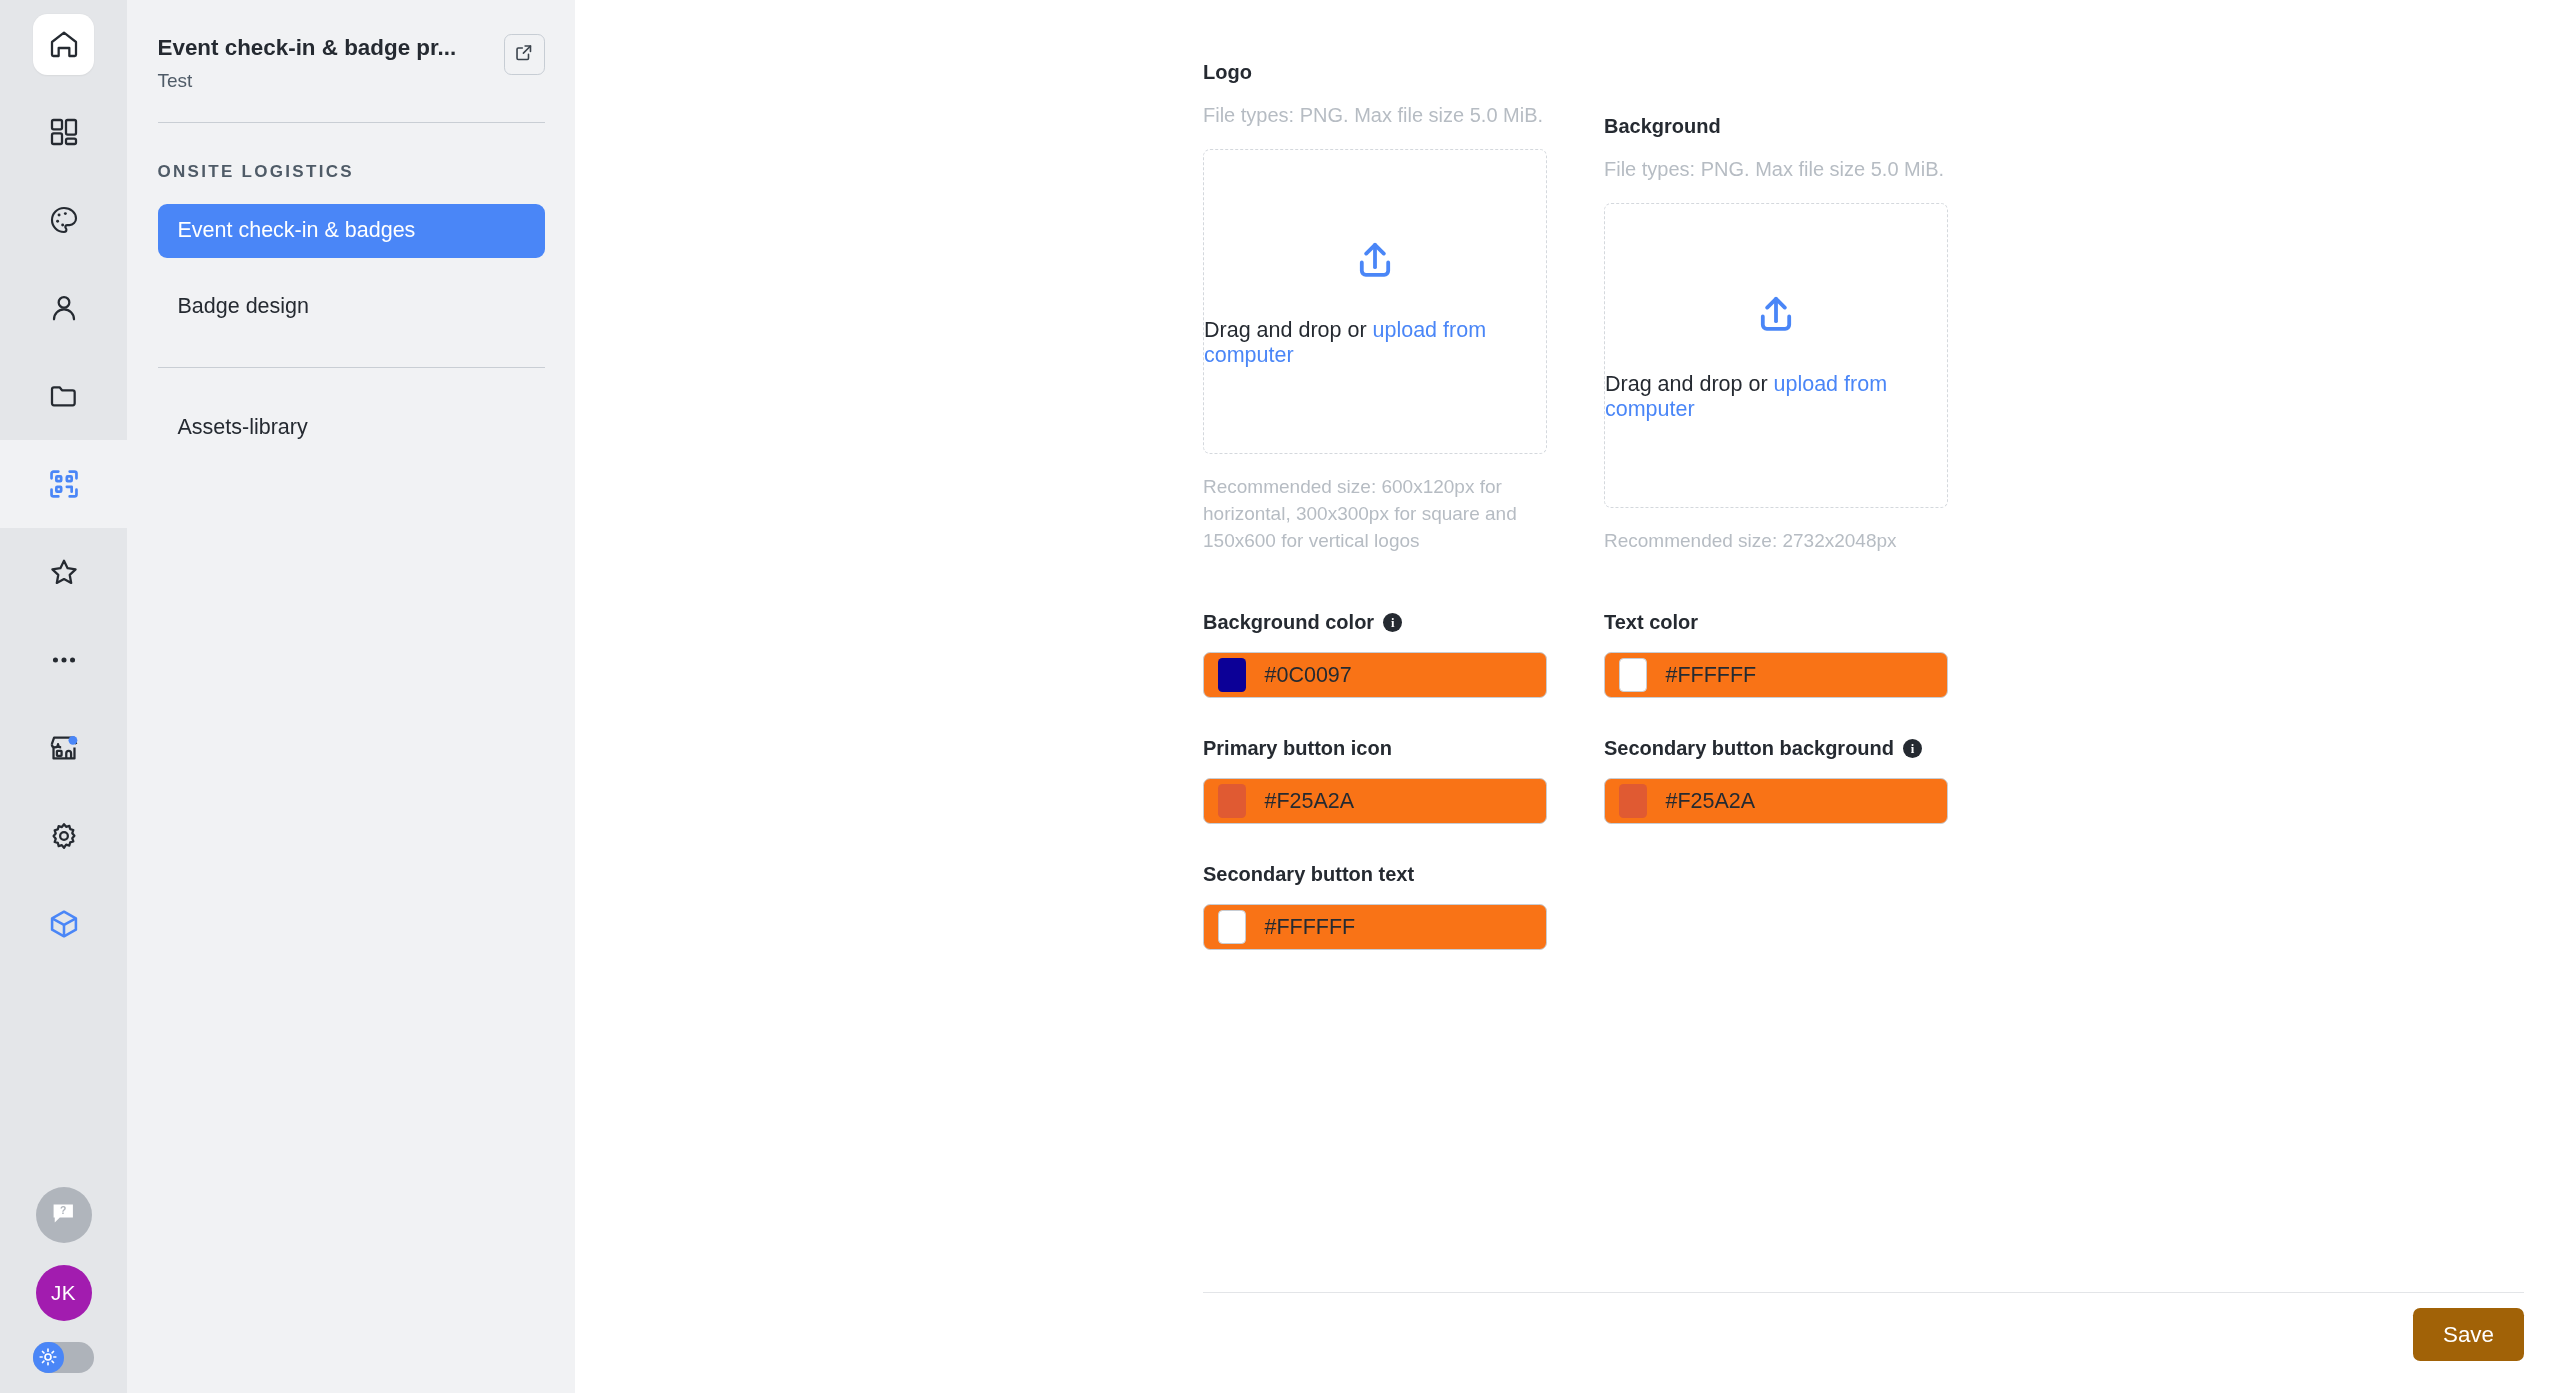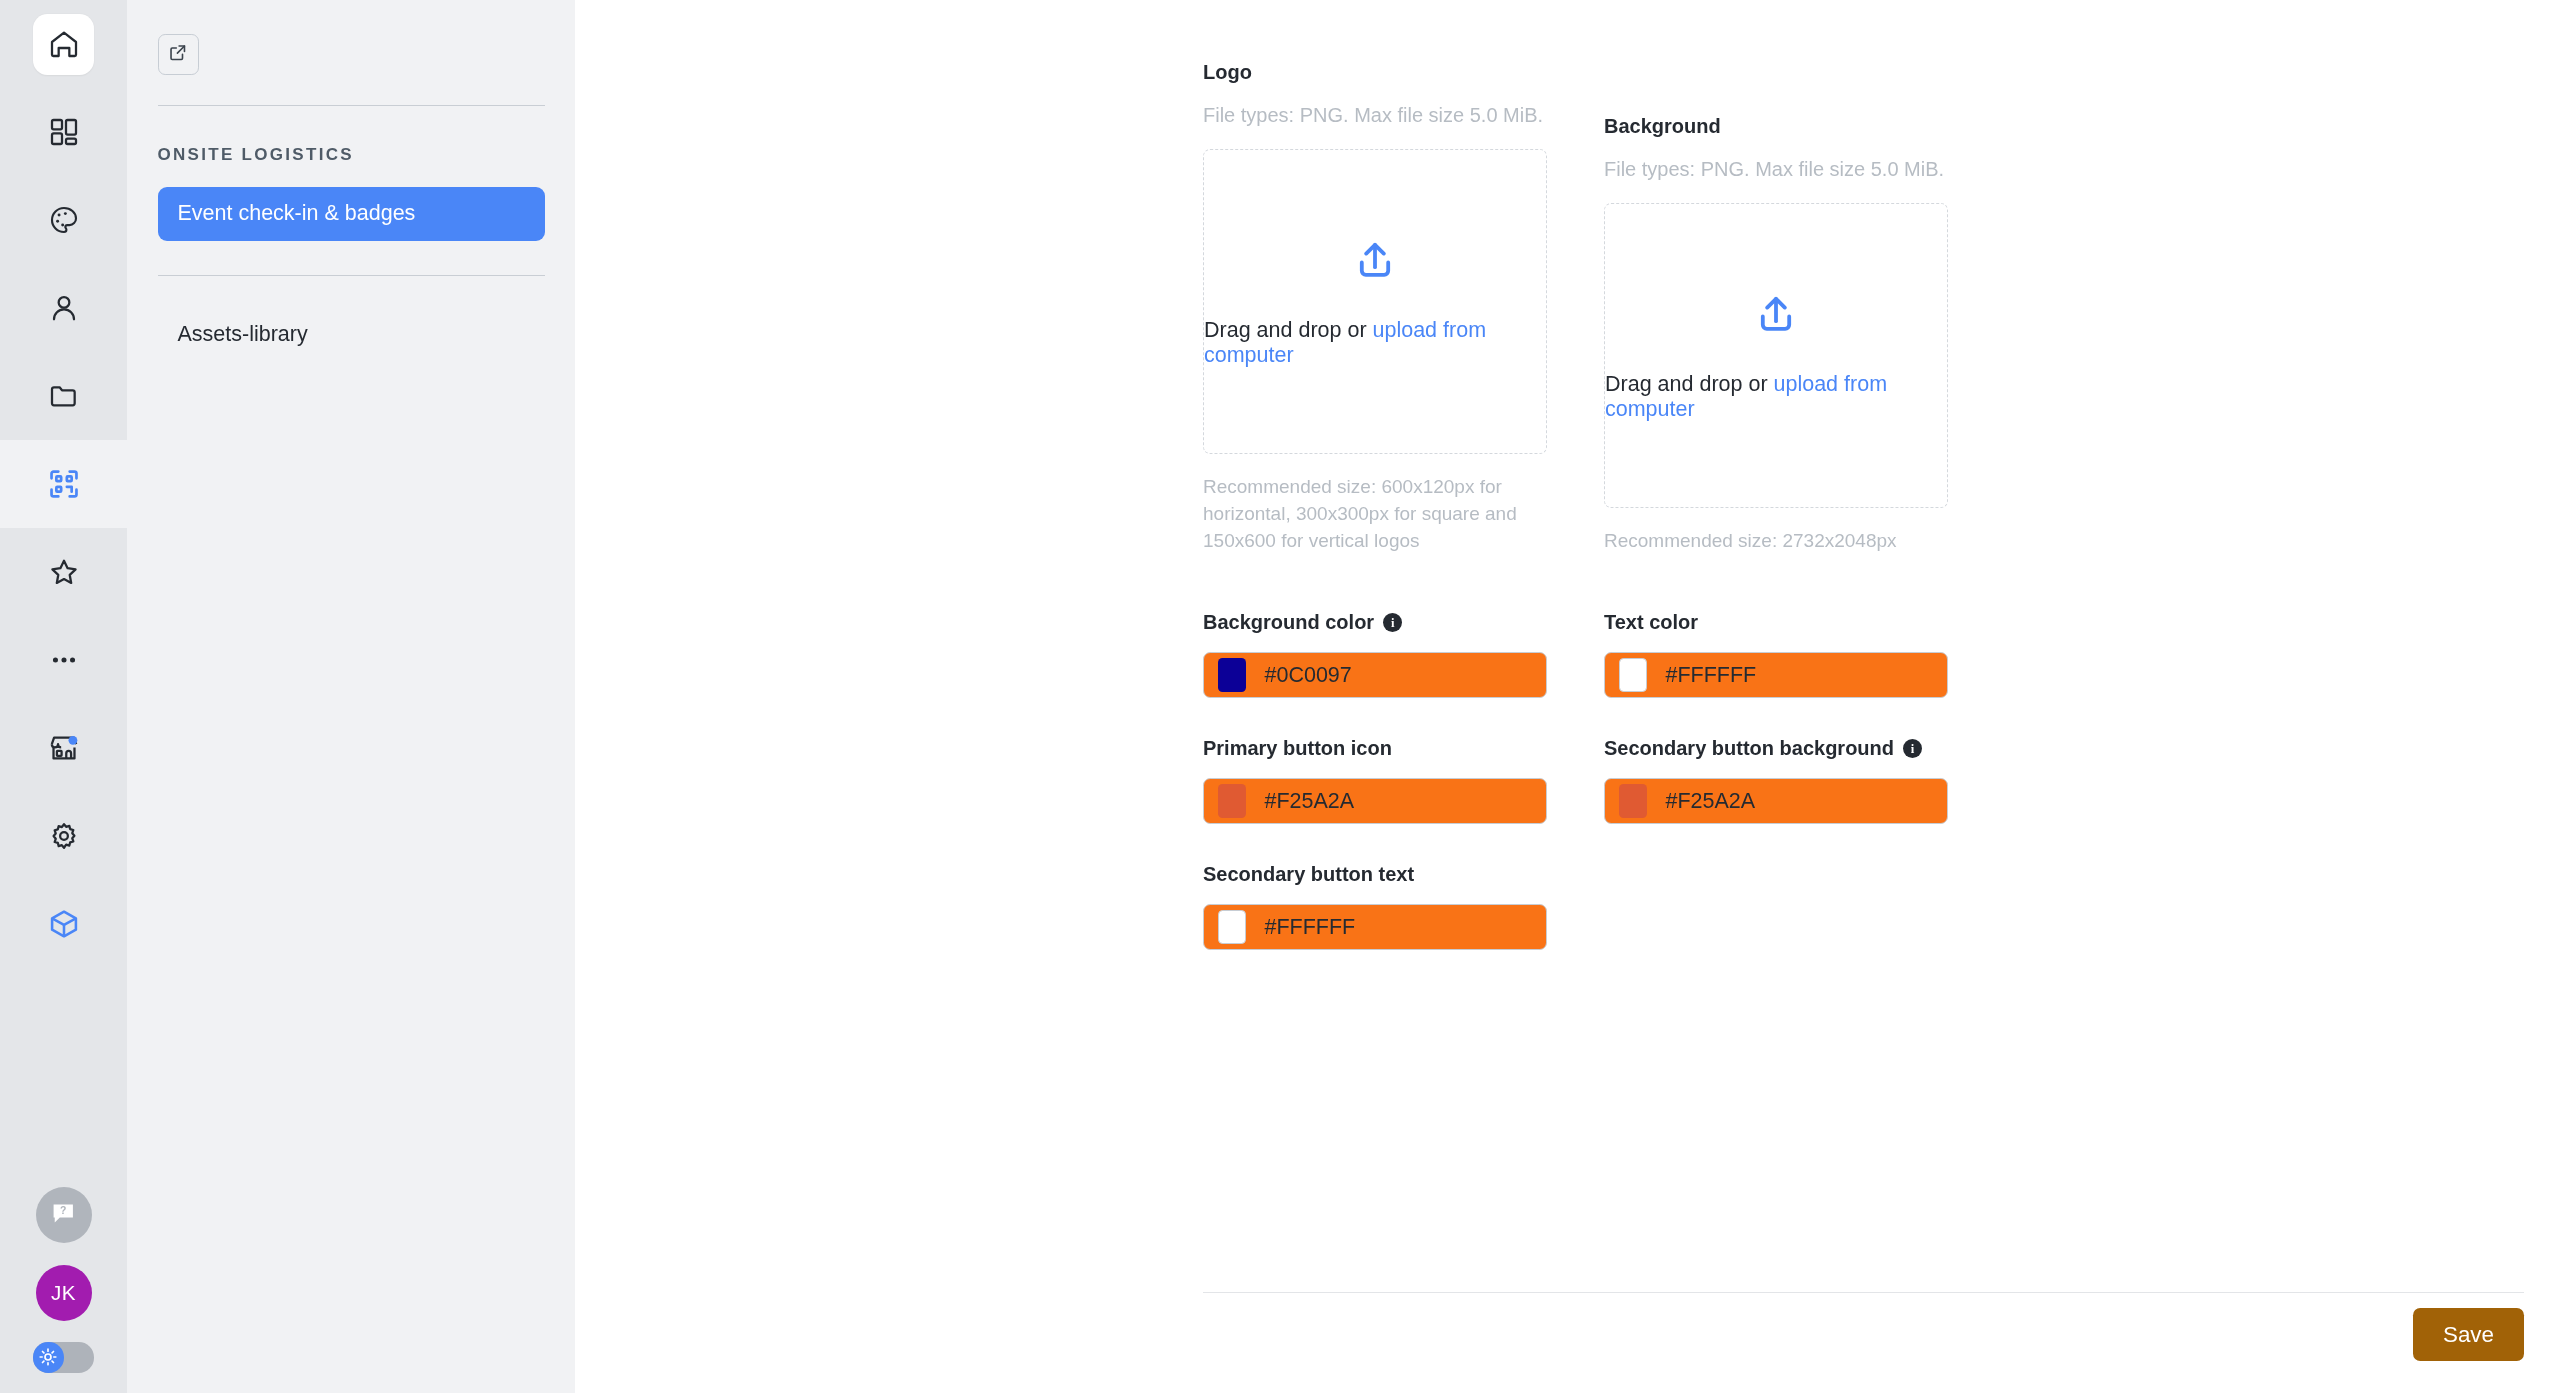--- a/index.html
+++ b/index.html
@@ -291,36 +291,41 @@
             <circle cx="12" cy="12" r="3.6"></circle>
             <path d="M12 2.6v2.4M12 19v2.4M2.6 12H5M19 12h2.4M5.4 5.4l1.7 1.7M16.9 16.9l1.7 1.7M18.6 5.4l-1.7 1.7M7.1 16.9l-1.7 1.7"></path>
           </svg>
         </span>
       </div>
     </div>
   </div>
 
   <div class="sidebar">
     <div class="proj-head">
+      <div>
+        <div class="proj-title">Event check-in &amp; badge pr...</div>
+        <div class="proj-sub">Test</div>
+      </div>
       <div class="ext-btn">
         <span>
           <svg width="21.5" height="21.5" viewBox="0 0 24 24" fill="none" stroke="#3C444D" stroke-width="1.8" stroke-linecap="round" stroke-linejoin="round">
             <path d="M13.5 4.5H19.5V10.5"></path>
             <path d="M19.5 4.5 11.6 12.4"></path>
             <path d="M17.3 13.6v4.6a1.3 1.3 0 0 1-1.3 1.3H5.8a1.3 1.3 0 0 1-1.3-1.3V8a1.3 1.3 0 0 1 1.3-1.3h4.6"></path>
           </svg>
         </span>
       </div>
     </div>
 
     <hr class="hr hr-1">
 
     <div class="sect-label">ONSITE LOGISTICS</div>
 
     <div class="nav-item sel">Event check-in &amp; badges</div>
+    <div class="nav-item">Badge design</div>
 
     <hr class="hr hr-2">
 
     <div class="nav-item loose">Assets-library</div>
   </div>
 
   <div class="main">
 
 
     <div class="content">

